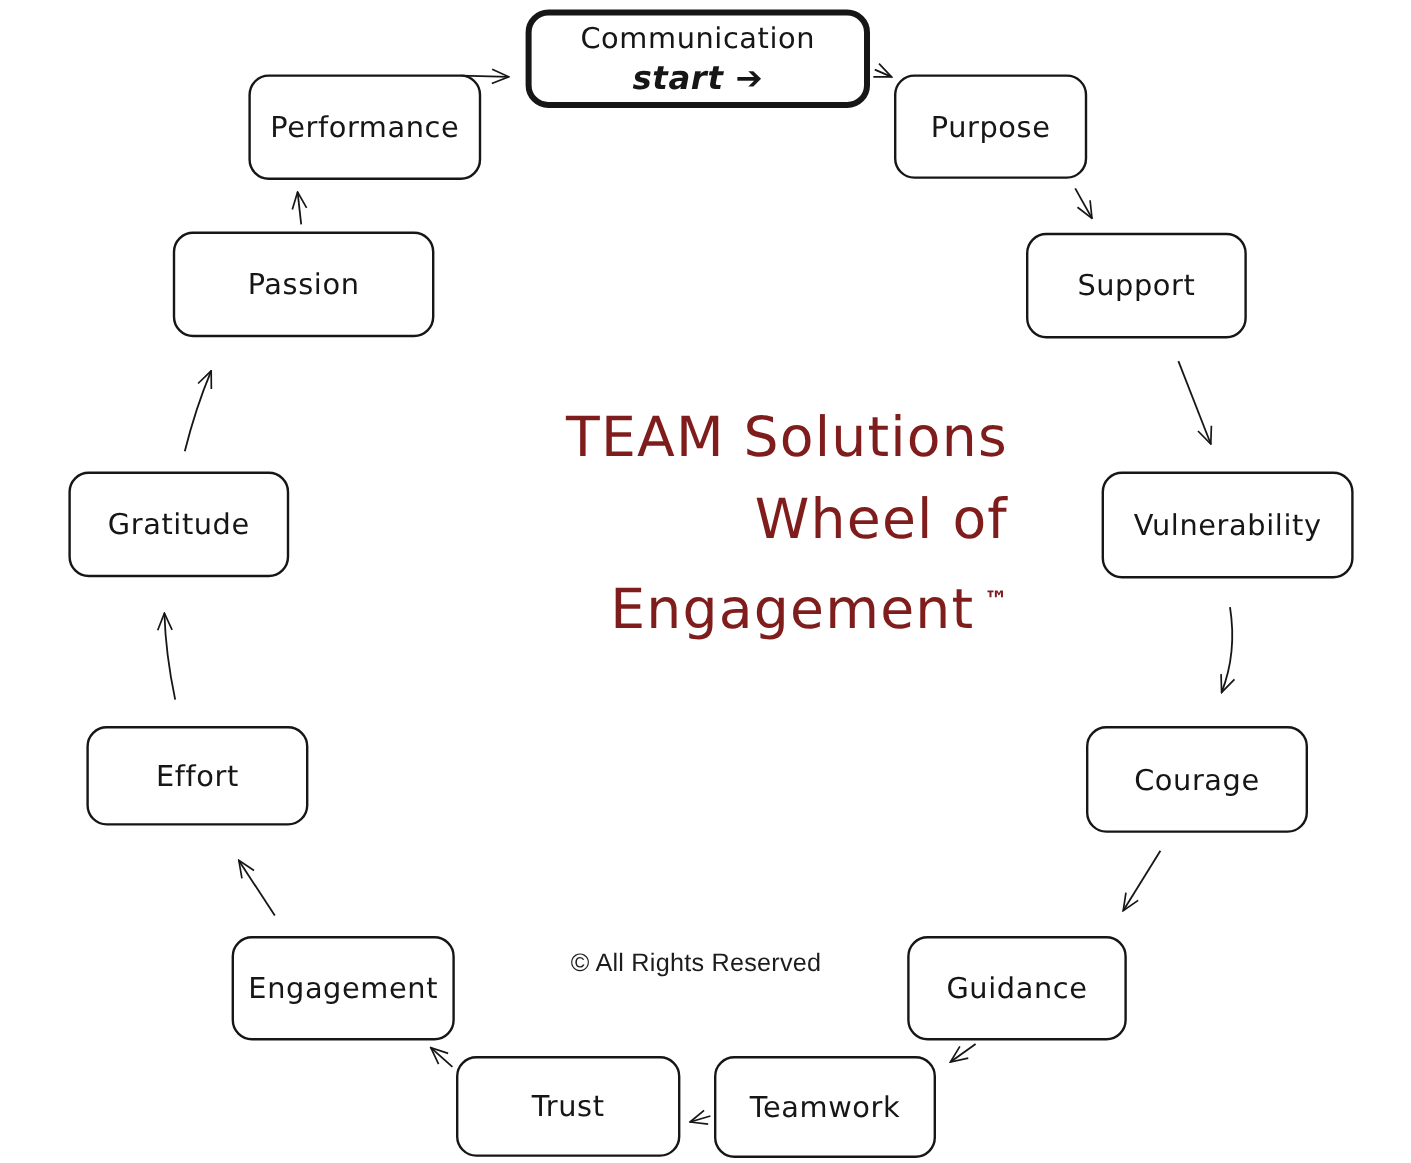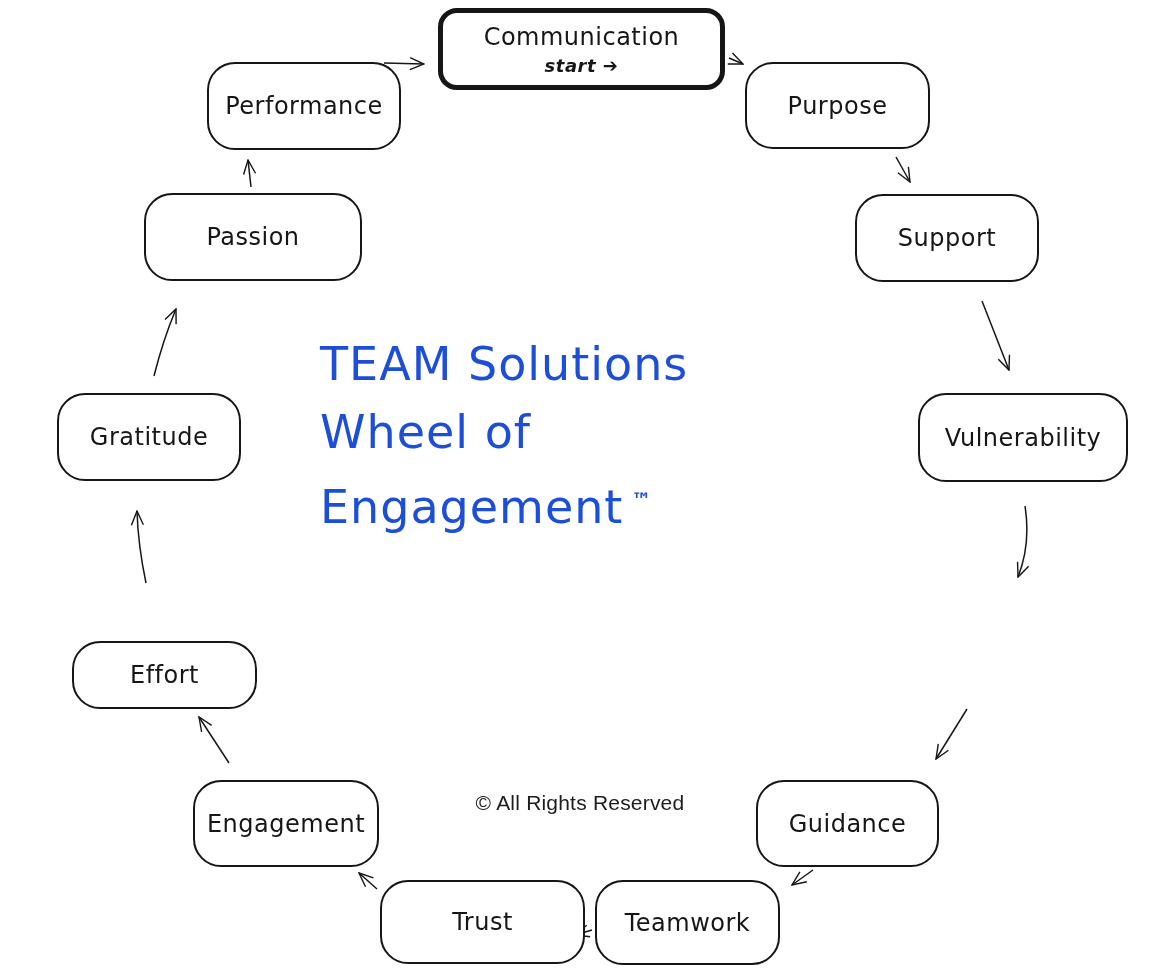--- a/index.html
+++ b/index.html
@@ -22,51 +22,51 @@
     left: 0; top: 0;
     width: 1176px;
     height: 969px;
     pointer-events: none;
   }
   .node {
     position: absolute;
     box-sizing: border-box;
     background: #ffffff;
     border: 2.2px solid #161616;
-    border-radius: 28px;
+    border-radius: 17px;
     display: flex;
     align-items: center;
     justify-content: center;
     text-align: center;
     font-size: 24px;
     letter-spacing: 0.5px;
     color: #161616;
   }
   .node-start {
     border-width: 5px;
     border-radius: 19px;
     flex-direction: column;
     justify-content: center;
     gap: 4px;
   }
   .node-start .start-sub {
     font-style: italic;
-    font-size: 18px;
+    font-size: 27px;
     font-weight: 600;
   }
   .center-title {
     position: absolute;
     left: 320px;
     top: 330px;
     width: 520px;
-    text-align: left;
+    text-align: right;
     font-size: 46px;
     line-height: 68px;
     letter-spacing: 1px;
-    color: #1d4ed8;
+    color: #7f1d1d;
   }
   .tm {
     font-size: 20px;
     vertical-align: super;
     font-weight: bold;
     letter-spacing: 0;
     margin-left: 8px;
   }
   .copyright {
     position: absolute;
@@ -106,50 +106,53 @@
       <path d="M 154,376 Q 163,340 176,309" marker-end="url(#ah)"></path>
       <path d="M 251,187 L 248,160" marker-end="url(#ah)"></path>
     </g>
   </svg>
 
   <div class="node node-start" style="left:438px; top:8px; width:287px; height:82px;">
     <div>Communication</div>
     <div class="start-sub">start ➔</div>
   </div>
 
-  <div class="node" style="left:745px; top:62px; width:185px; height:87px;">
+  <div class="node" style="left:745px; top:62px; width:161px; height:87px;">
     <span>Purpose</span>
   </div>
 
   <div class="node" style="left:855px; top:194px; width:184px; height:88px;">
     <span>Support</span>
   </div>
 
   <div class="node" style="left:918px; top:393px; width:210px; height:89px;">
     <span>Vulnerability</span>
   </div>
 
+  <div class="node" style="left:905px; top:605px; width:185px; height:89px;">
+    <span>Courage</span>
+  </div>
 
   <div class="node" style="left:756px; top:780px; width:183px; height:87px;">
     <span>Guidance</span>
   </div>
 
   <div class="node" style="left:595px; top:880px; width:185px; height:85px;">
     <span>Teamwork</span>
   </div>
 
-  <div class="node" style="left:380px; top:880px; width:205px; height:84px;">
+  <div class="node" style="left:380px; top:880px; width:187px; height:84px;">
     <span>Trust</span>
   </div>
 
   <div class="node" style="left:193px; top:780px; width:186px; height:87px;">
     <span>Engagement</span>
   </div>
 
-  <div class="node" style="left:72px; top:605px; width:185px; height:68px;margin-top:36px;">
+  <div class="node" style="left:72px; top:605px; width:185px; height:83px;">
     <span>Effort</span>
   </div>
 
   <div class="node" style="left:47px; top:393px; width:184px; height:88px;margin-left:10px;">
     <span>Gratitude</span>
   </div>
 
   <div class="node" style="left:122px; top:193px; width:218px; height:88px;margin-left:22px;">
     <span>Passion</span>
   </div>

